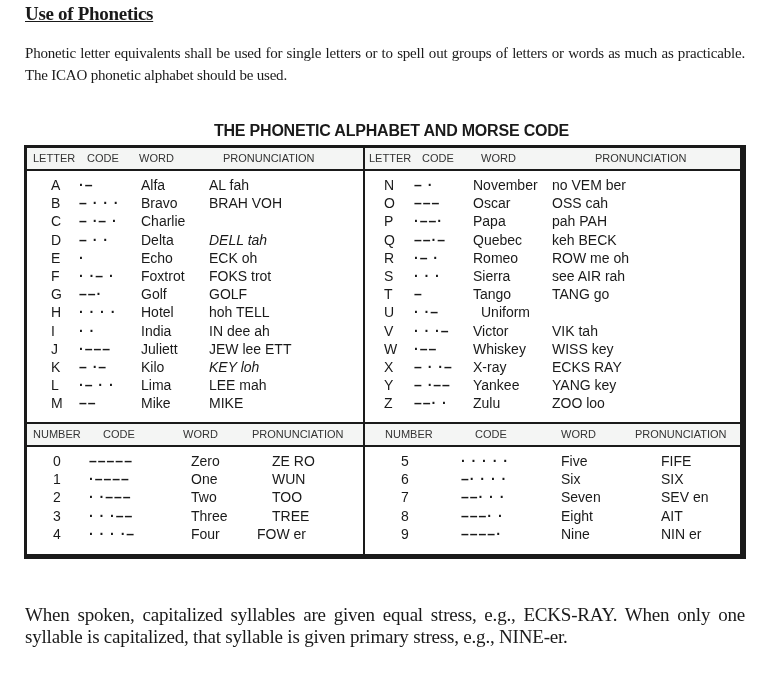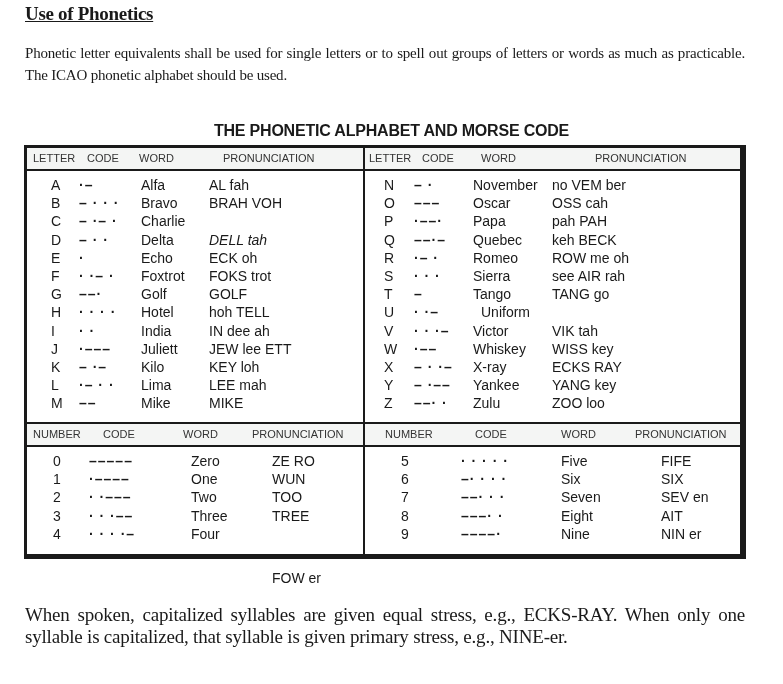--- a/index.html
+++ b/index.html
@@ -96,21 +96,21 @@
         <div class="row" style="top: 192.8px;">
           <span style="left: 24px;">J</span>
           <span class="code" style="left: 52px;">·–––</span>
           <span style="left: 114px;">Juliett</span>
           <span style="left: 182px;">JEW lee ETT</span>
         </div>
         <div class="row" style="top: 211px;">
           <span style="left: 24px;">K</span>
           <span class="code" style="left: 52px;">– ·–</span>
           <span style="left: 114px;">Kilo</span>
-          <span style="left: 182px;">KEY loh</span>
+          <span style="left: 182px; font-style: italic;">KEY loh</span>
         </div>
         <div class="row" style="top: 229.2px;">
           <span style="left: 24px;">L</span>
           <span class="code" style="left: 52px;">·– · ·</span>
           <span style="left: 114px;">Lima</span>
           <span style="left: 182px;">LEE mah</span>
         </div>
         <div class="row" style="top: 247.4px;">
           <span style="left: 24px;">M</span>
           <span class="code" style="left: 52px;">––</span>
@@ -147,21 +147,21 @@
         <div class="row" style="top: 359.6px;">
           <span style="left: 26px;">3</span>
           <span class="code" style="left: 62px;">· · ·––</span>
           <span style="left: 164px;">Three</span>
           <span style="left: 245px;">TREE</span>
         </div>
         <div class="row" style="top: 377.8px;">
           <span style="left: 26px;">4</span>
           <span class="code" style="left: 62px;">· · · ·–</span>
           <span style="left: 164px;">Four</span>
-          <span style="left: 245px; margin-top: 44px;">FOW er</span>
+          <span style="left: 230px;">FOW er</span>
         </div>
       </div>
   </div>
 
   <div class="half right" style="height:100%">
     <div class="hdr" style="top:0">
       <span style="left:4px">LETTER</span>
       <span style="left:57px">CODE</span>
       <span style="left:116px">WORD</span>
       <span style="left:230px">PRONUNCIATION</span>

